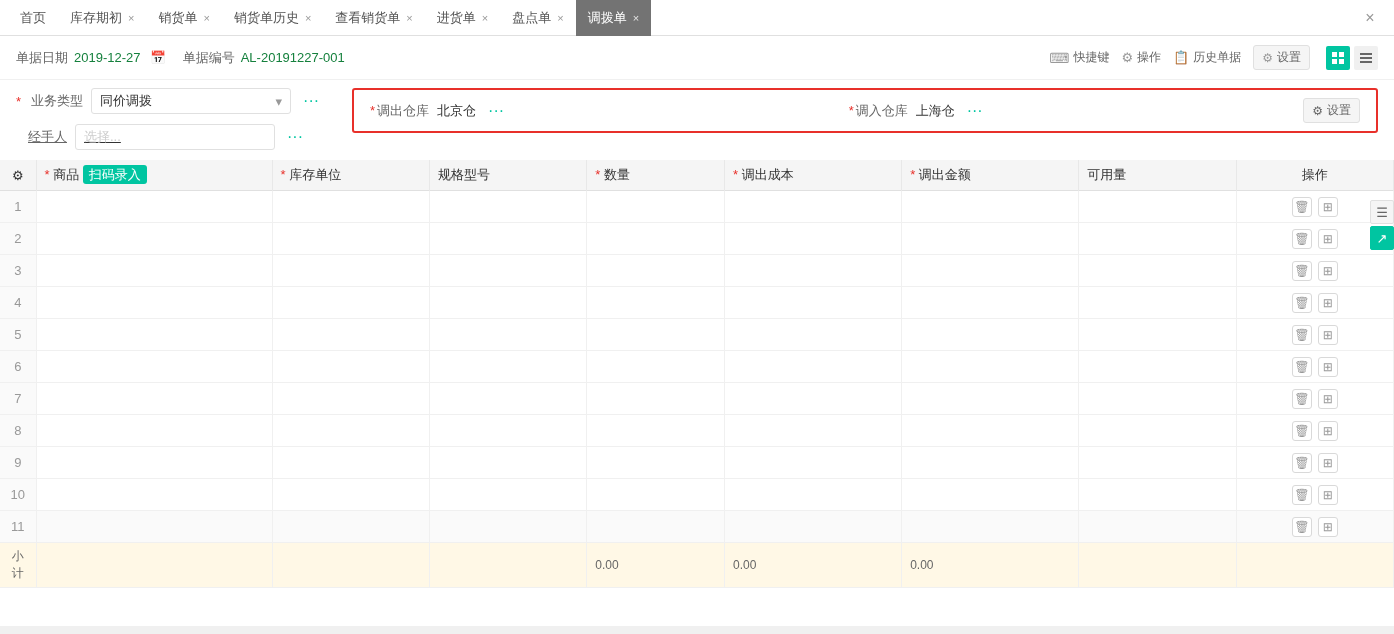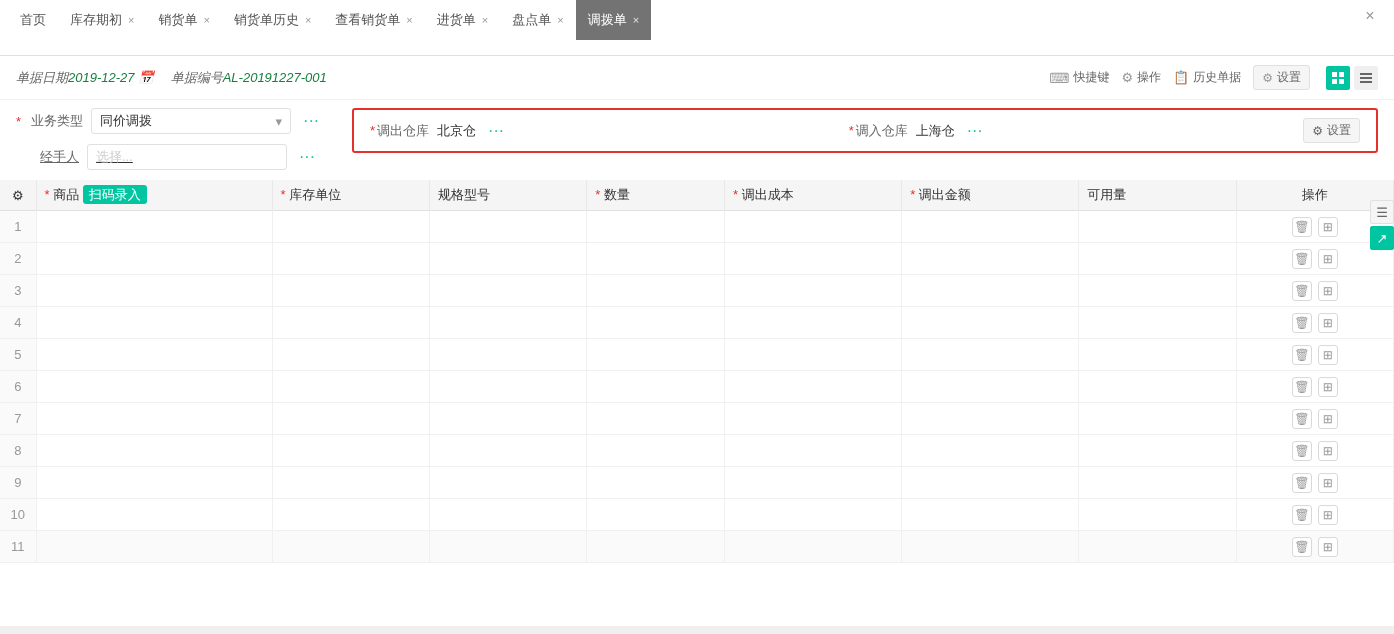--- a/index.html
+++ b/index.html
@@ -1,23 +1,24 @@
 <!DOCTYPE html>
 <html><head>
   <meta charset="utf-8">
   <style>
     * { box-sizing: border-box; margin: 0; padding: 0; }
     body { font-family: "Microsoft YaHei", "PingFang SC", sans-serif; font-size: 13px; background: #fff; color: #333; overflow: hidden; }
 
     
     .tab-bar {
       display: flex;
+      align-items: center;
       border-bottom: 1px solid #e0e0e0;
       background: #fff;
-      height: 56px;
+      height: 36px;
       padding: 0 8px;
     }
     .tab-item {
       display: flex;
       align-items: center;
       padding: 0 12px;
       height: 40px;
       cursor: pointer;
       font-size: 13px;
       color: #555;
@@ -96,22 +97,21 @@
       border: 2px solid #e8302a;
       border-radius: 3px;
       padding: 8px 16px;
       display: flex;
       align-items: center;
       gap: 0;
     }
     .form-field {
       display: flex;
       align-items: center;
-      gap: 0;
-      font-style: italic;
+      gap: 6px;
     }
     .required-star { color: #e8302a; margin-right: 2px; }
     .select-box {
       display: flex;
       align-items: center;
       border: 1px solid #e0e0e0;
       border-radius: 3px;
       padding: 3px 8px;
       min-width: 160px;
       background: #fff;
@@ -360,21 +360,21 @@
       <div class="form-row">
         <span class="required-star">*</span>
         <span class="field-label">业务类型</span>
         <div class="select-box" style="min-width:200px;">
           <span>同价调拨</span>
           <span class="arrow">▾</span>
         </div>
         <span class="more-btn">···</span>
       </div>
       <div class="form-row">
-        <span class="field-label" style="margin-left:24px;text-decoration:underline;">经手人</span>
+        <span class="field-label" style="margin-left:12px;text-decoration:underline;">经手人</span>
         <div class="select-box" style="min-width:200px;text-decoration:underline;">
           <span style="color:#ccc;">选择...</span>
         </div>
         <span class="more-btn">···</span>
       </div>
     </div>
 
     <div class="form-right">
       <div class="warehouse-section">
         <span class="required-star">*</span>
@@ -610,20 +610,31 @@
             <td></td>
             <td></td>
             <td></td>
             <td style="text-align: center;">
     <div class="action-cell" style="justify-content:center;">
       <div class="icon-btn" title="删除">🗑</div>
       <div class="icon-btn" title="复制">⊞</div>
     </div>
             </td>
           </tr>
+          <tr class="subtotal-row">
+            <td style="text-align: center; color: rgb(102, 102, 102);">小计</td>
+            <td></td>
+            <td></td>
+            <td></td>
+            <td>0.00</td>
+            <td>0.00</td>
+            <td>0.00</td>
+            <td></td>
+            <td></td>
+          </tr>
         </tbody>
     </table>
   </div>
 
   <div class="scrollbar-area"></div>
 
   <div class="right-side-bar">
     <div class="side-btn">☰</div>
     <div class="side-btn green">↗</div>
   </div>

